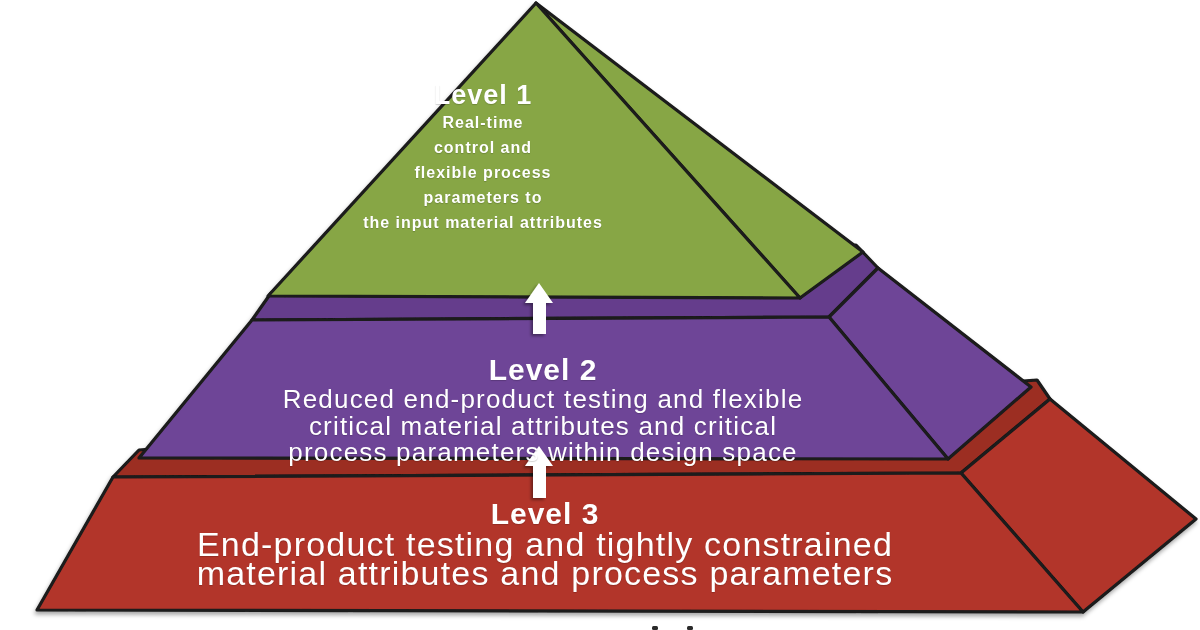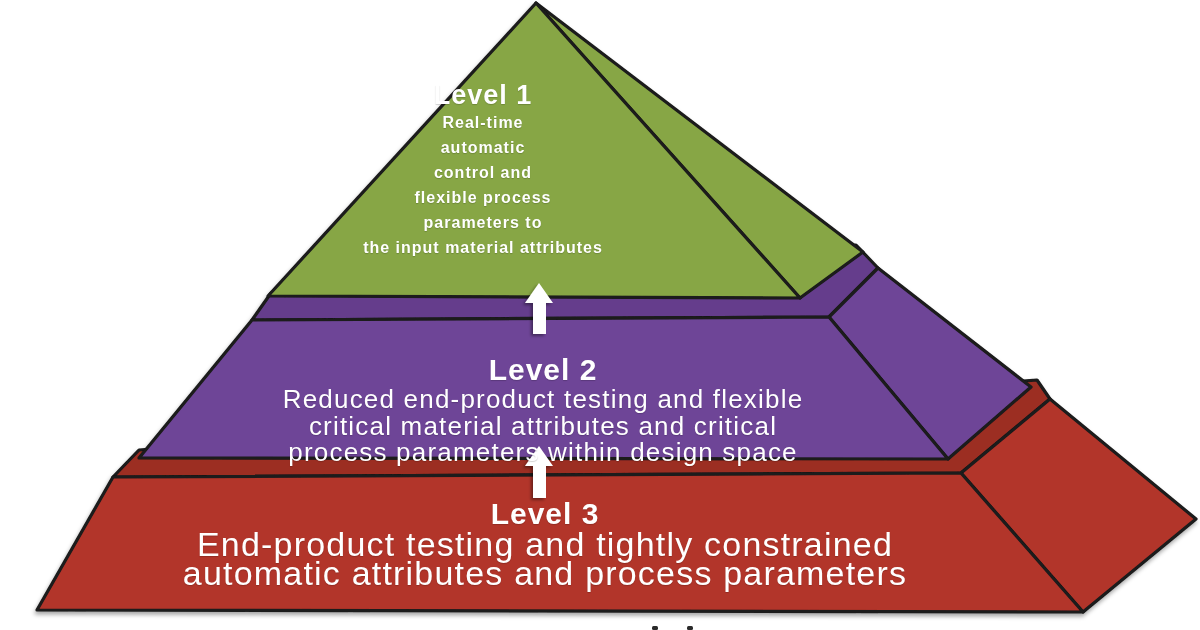--- a/index.html
+++ b/index.html
@@ -106,33 +106,32 @@
 
     <g fill="#2a2a2a">
       <rect x="652" y="626" width="6" height="4" rx="1.5"></rect>
       <rect x="687" y="626" width="6" height="4" rx="1.5"></rect>
     </g>
   </svg>
 
   <div id="level1-label" class="label-block">
     <span class="label-heading">Level 1</span>
     <span class="label-line">Real-time</span>
-    <span class="label-line">automatic</span>
     <span class="label-line">control and</span>
     <span class="label-line">flexible process</span>
     <span class="label-line">parameters to</span>
     <span class="label-line">the input material attributes</span>
   </div>
 
   <div id="level2-label" class="label-block">
     <span class="label-heading">Level 2</span>
     <span class="label-line">Reduced end-product testing and flexible</span>
     <span class="label-line">critical material attributes and critical</span>
     <span class="label-line">process parameters within design space</span>
   </div>
 
   <div id="level3-label" class="label-block">
     <span class="label-heading">Level 3</span>
     <span class="label-line">End-product testing and tightly constrained</span>
-    <span class="label-line">automatic attributes and process parameters</span>
+    <span class="label-line">material attributes and process parameters</span>
   </div>
 
 </div>
 
 </body></html>

